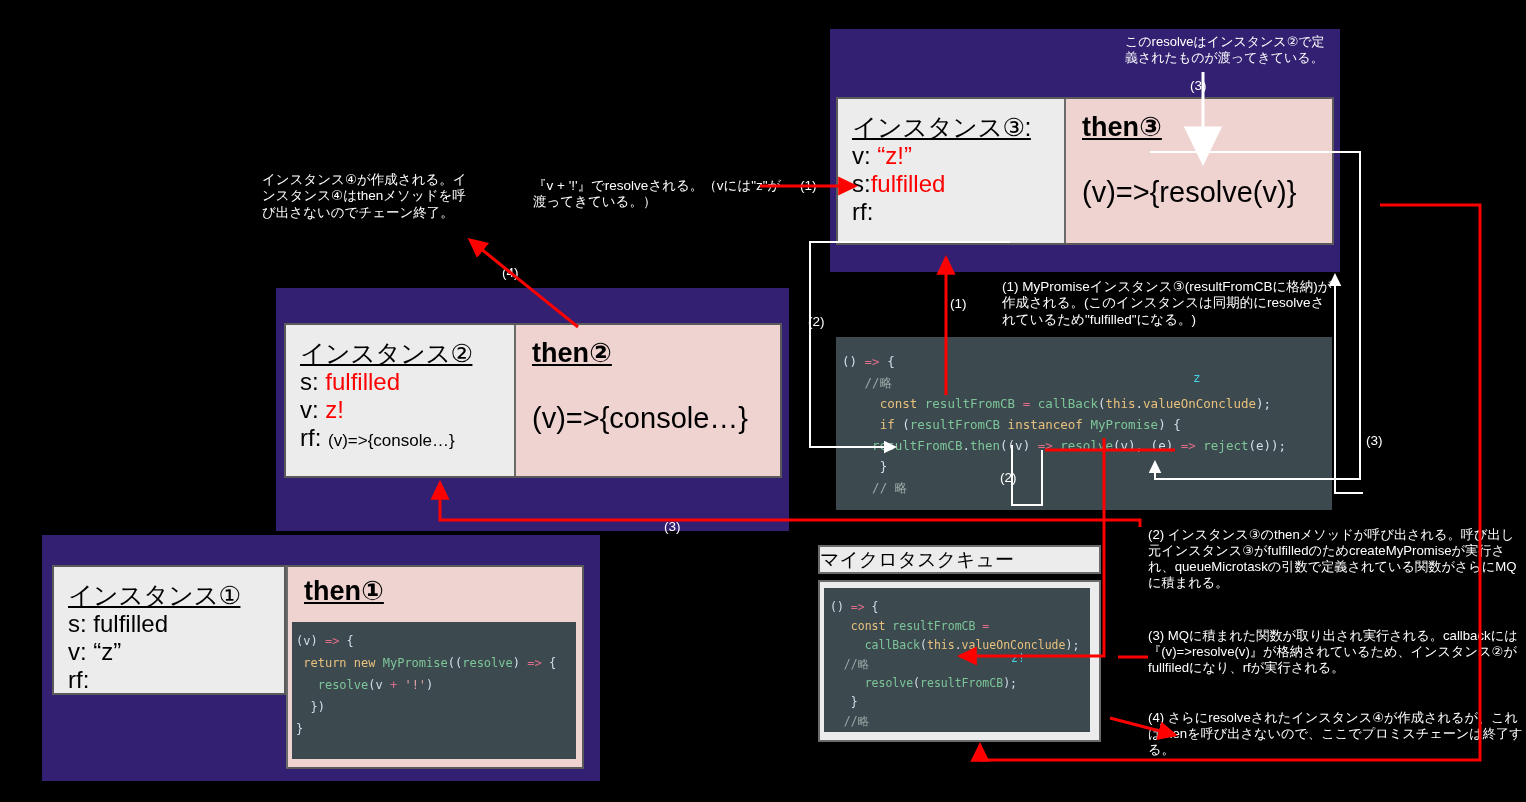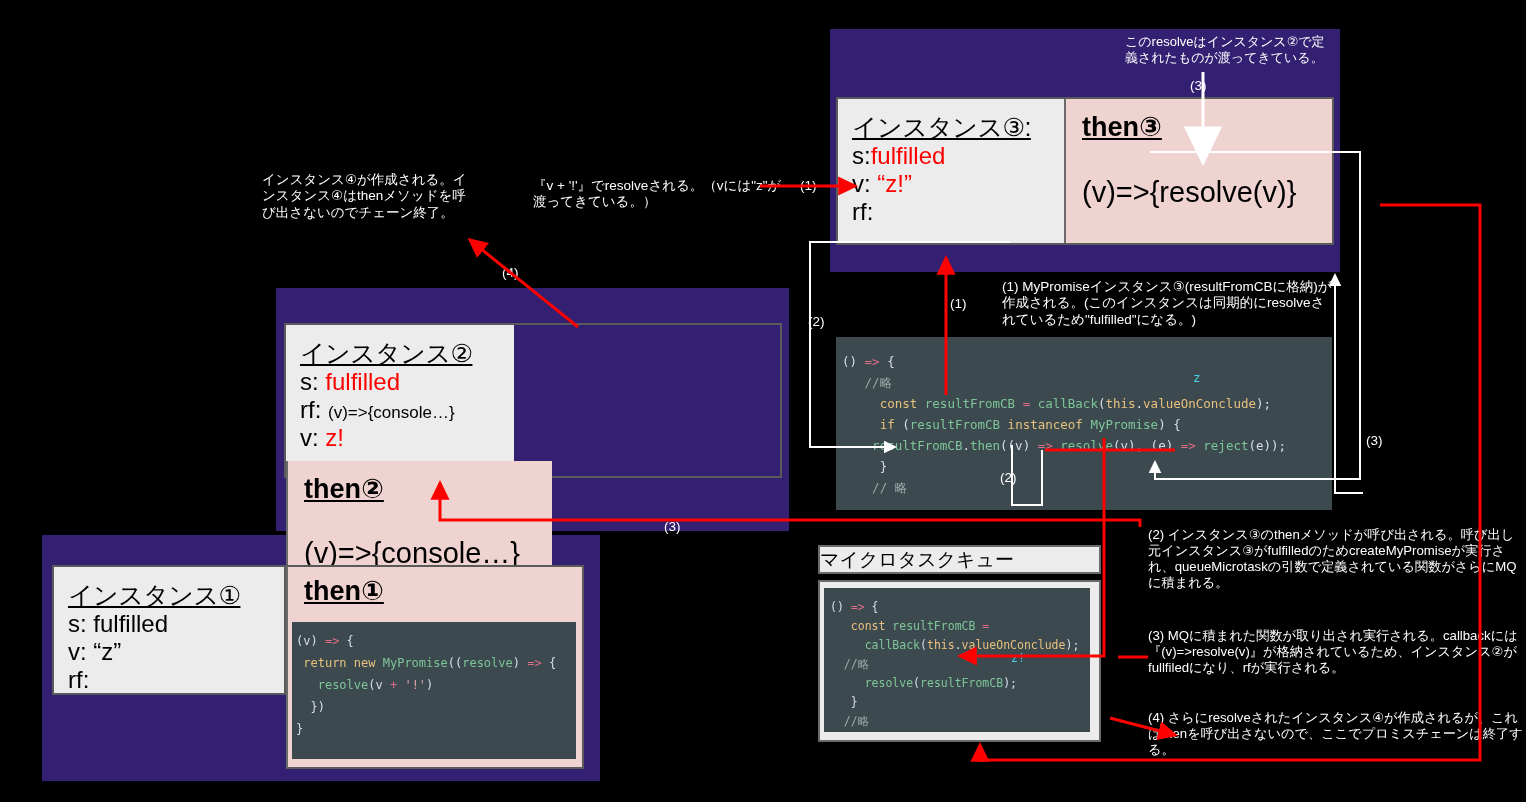--- a/index.html
+++ b/index.html
@@ -25,21 +25,21 @@
   .red{color:#ff0000;}
   .tiny{font-size:17px;}
   .thenttl{font-size:27px;text-decoration:underline;line-height:1.1;font-weight:bold;}
   .thenbody{font-size:29px;line-height:1.1;margin-top:34px;white-space:nowrap;}
 
   
   #card3{left:836px;top:97px;width:498px;height:148px;}
   #card3 .left{width:226px;}
   #card3 .right{width:268px;}
   
-  #card2{left:284px;top:323px;width:498px;height:155px;flex-direction:column;}
+  #card2{left:284px;top:323px;width:498px;height:155px;}
   #card2 .left{width:228px;}
   #card2 .right{width:266px;}
   
   #card1{left:52px;top:565px;width:536px;height:204px;border:none;}
   #card1 .left{width:234px;height:130px;border:2px solid #5a5a5a;}
   #card1 .right{width:298px;height:204px;border:2px solid #5a5a5a;border-left:2px solid #6a6a6a;padding-top:10px;}
 
   
   .code{font-family:"DejaVu Sans Mono","Liberation Mono",monospace;
         background:#3c4a4f;white-space:pre;position:absolute;box-sizing:border-box;}
@@ -86,36 +86,36 @@
 
 <div class="stage">
 
   <div class="panel" id="panel3"></div>
   <div class="panel" id="panel2"></div>
   <div class="panel" id="panel1"></div>
 
   <div class="card" id="card3">
     <div class="left">
       <div class="ttl">インスタンス③:</div>
+      <div class="row"><span>v:</span> <span class="red">“z!”</span></div>
       <div class="row"><span>s:</span><span class="red">fulfilled</span></div>
-      <div class="row"><span>v:</span> <span class="red">“z!”</span></div>
       <div class="row">rf:</div>
     </div>
     <div class="right">
       <div class="thenttl">then③</div>
       <div class="thenbody">(v)=&gt;{resolve(v)}</div>
     </div>
   </div>
 
   <div class="card" id="card2">
     <div class="left">
       <div class="ttl">インスタンス②</div>
       <div class="row"><span>s:</span> <span class="red">fulfilled</span></div>
+      <div class="row"><span>v:</span> <span class="red">z!</span></div>
       <div class="row"><span>rf:</span> <span class="tiny">(v)=&gt;{console…}</span></div>
-      <div class="row"><span>v:</span> <span class="red">z!</span></div>
     </div>
     <div class="right">
       <div class="thenttl">then②</div>
       <div class="thenbody">(v)=&gt;{console…}</div>
     </div>
   </div>
 
   <div class="card" id="card1">
     <div class="left">
       <div class="ttl">インスタンス①</div>

